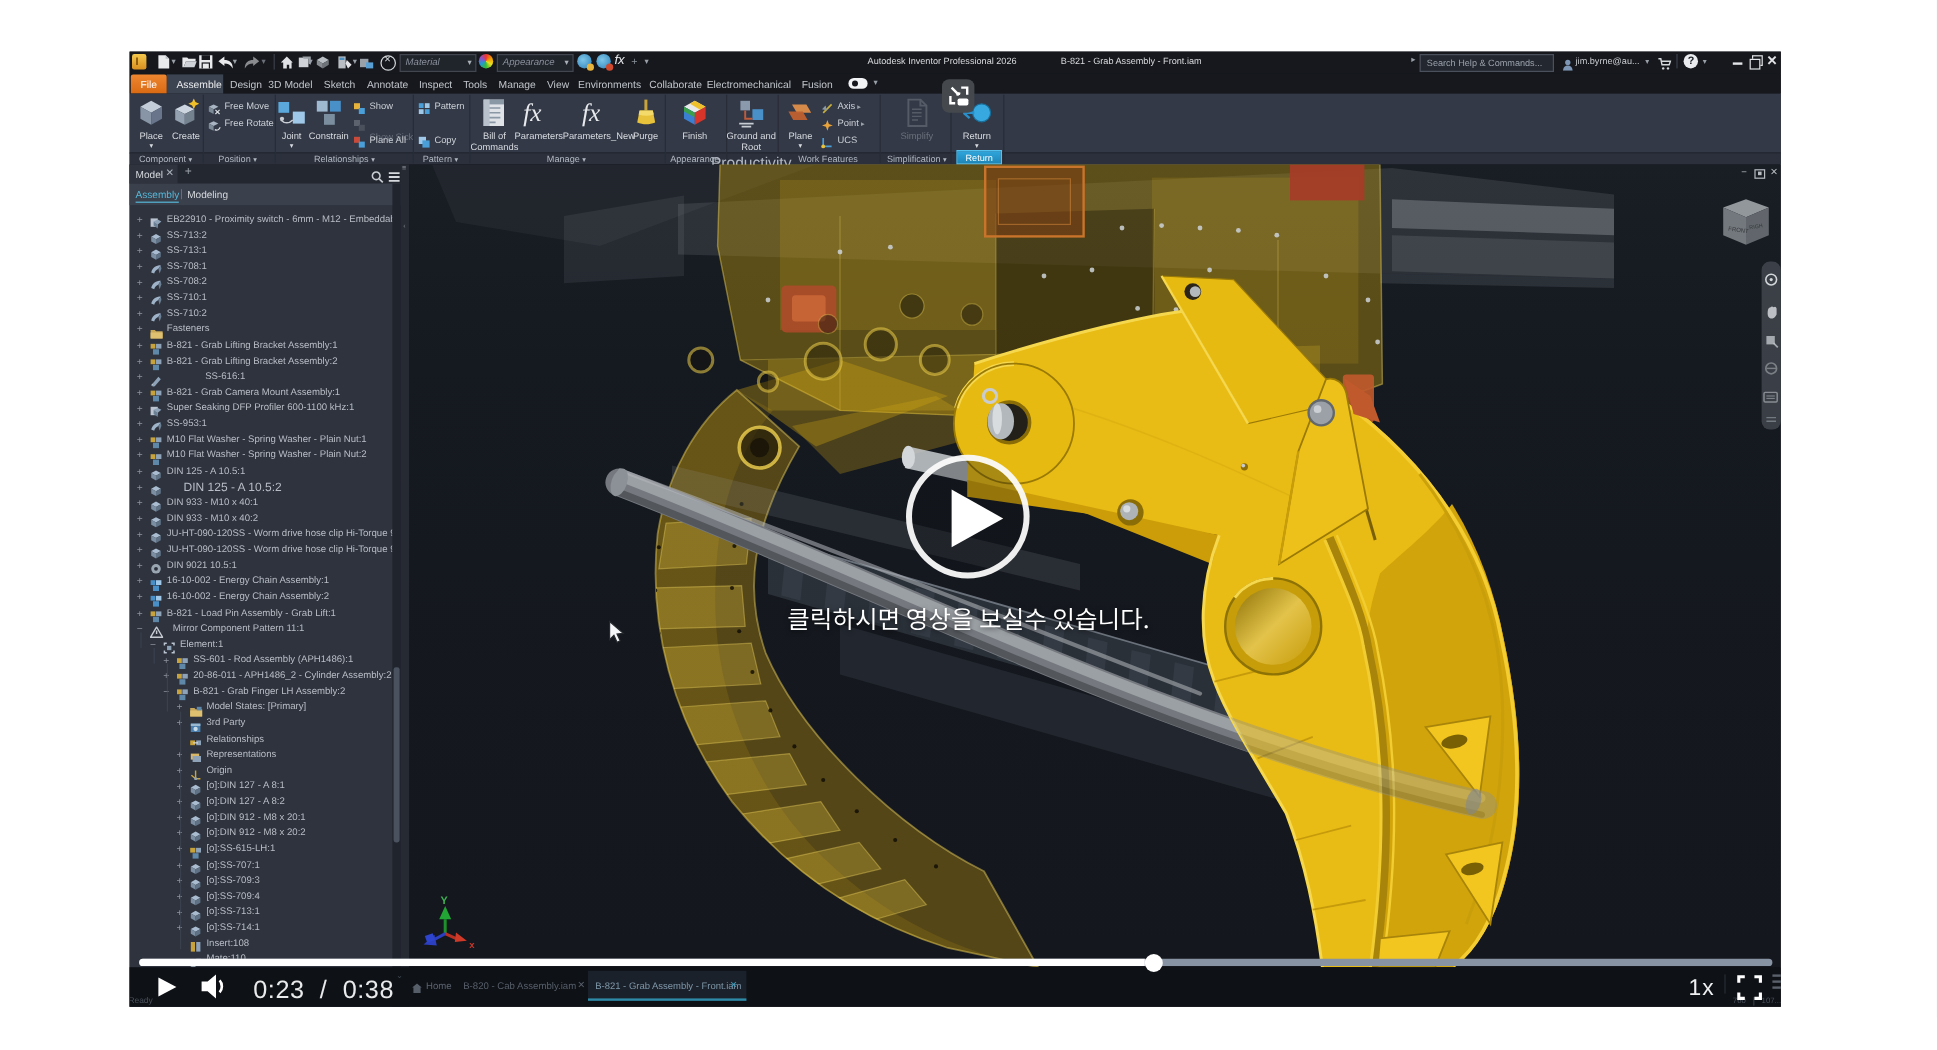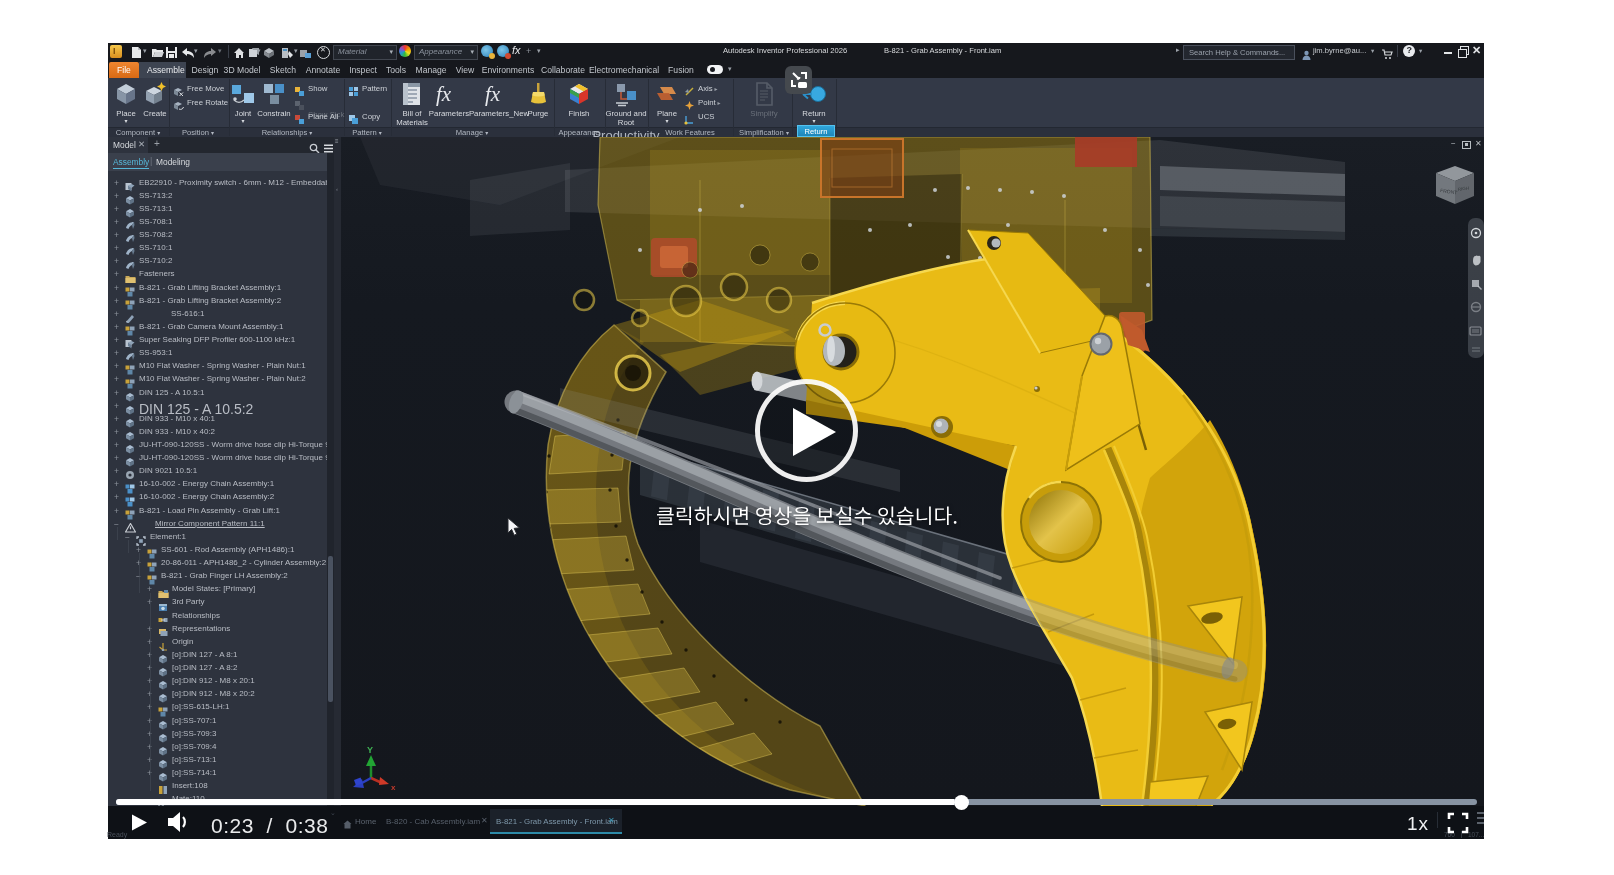--- a/index.html
+++ b/index.html
@@ -180,21 +180,21 @@
         <rect x="9" y="14" width="9" height="9" fill="#7a8ea0"></rect>
       </svg></div>
     <div class="a tx" style="left:274px;top:109px;font-size:7.8px;color:#d8dbe0;transform:translateX(-50%);">Constrain</div>
     <div class="a" style="left:399px;top:81px;width:26px;height:26px;"><svg width="26" height="26" viewBox="0 0 26 26">
         <rect x="4" y="2" width="17" height="22" fill="#dfe3e8"></rect>
         <rect x="4" y="2" width="17" height="4" fill="#8a97a5"></rect>
         <path d="M7 9h11M7 13h11M7 17h11M7 21h7" stroke="#8a97a5" stroke-width="1.3"></path>
         <rect x="4" y="2" width="5" height="22" fill="#b9c2cc"></rect>
       </svg></div>
     <div class="a tx" style="left:412px;top:109px;font-size:7.8px;color:#d8dbe0;transform:translateX(-50%);">Bill of</div>
-    <div class="a tx" style="left:412px;top:118px;font-size:7.8px;color:#d8dbe0;transform:translateX(-50%);">Materials</div>
+    <div class="a tx" style="left:412px;top:118px;font-size:7.8px;color:#d8dbe0;transform:translateX(-50%);">Commands</div>
     <div class="a" style="left:430px;top:80px;width:40px;height:28px;"><svg width="40" height="28" viewBox="0 0 40 28">
         <text x="6" y="21" font-size="21" font-style="italic" font-family="Liberation Serif,serif" fill="#e8eaee">fx</text>
       </svg></div>
     <div class="a tx" style="left:449px;top:109px;font-size:7.8px;color:#d8dbe0;transform:translateX(-50%);">Parameters</div>
     <div class="a" style="left:479px;top:80px;width:40px;height:28px;"><svg width="40" height="28" viewBox="0 0 40 28">
         <text x="6" y="21" font-size="21" font-style="italic" font-family="Liberation Serif,serif" fill="#e8eaee">fx</text>
       </svg></div>
     <div class="a tx" style="left:499px;top:109px;font-size:7.8px;color:#d8dbe0;transform:translateX(-50%);">Parameters_New</div>
     <div class="a" style="left:525px;top:81px;width:26px;height:26px;"><svg width="26" height="26" viewBox="0 0 26 26">
         <rect x="12" y="2" width="2.5" height="9" fill="#c8a23a"></rect>
@@ -453,21 +453,21 @@
           <path d="M1 3.2v4L5 9.4v-4z" fill="#7b8ea2"></path>
           <path d="M9 3.2v4L5 9.4v-4z" fill="#5f7286"></path>
         </svg></div>
       <div class="a tx" style="left:31px;top:216.51999999999995px;font-size:8px;color:#b9bdc5;">DIN 125 - A 10.5:1</div>
       <div class="a tx" style="left:6px;top:230.63999999999996px;font-size:8.5px;color:#8d939c;line-height:8px;">+</div>
       <div class="a" style="left:17px;top:229.83999999999997px;width:11px;height:10px;"><svg width="10" height="10" viewBox="0 0 10 10">
           <path d="M1 3.2L5 1l4 2.2L5 5.4z" fill="#a9bcd0"></path>
           <path d="M1 3.2v4L5 9.4v-4z" fill="#7b8ea2"></path>
           <path d="M9 3.2v4L5 9.4v-4z" fill="#5f7286"></path>
         </svg></div>
-      <div class="a tx" style="left:31px;top:229.63999999999996px;font-size:14px;color:#b9bdc5;">DIN 125 - A 10.5:2</div>
+      <div class="a tx" style="left:45px;top:229.63999999999996px;font-size:10px;color:#b9bdc5;">DIN 125 - A 10.5:2</div>
       <div class="a tx" style="left:6px;top:243.75999999999996px;font-size:8.5px;color:#8d939c;line-height:8px;">+</div>
       <div class="a" style="left:17px;top:242.95999999999998px;width:11px;height:10px;"><svg width="10" height="10" viewBox="0 0 10 10">
           <path d="M1 3.2L5 1l4 2.2L5 5.4z" fill="#a9bcd0"></path>
           <path d="M1 3.2v4L5 9.4v-4z" fill="#7b8ea2"></path>
           <path d="M9 3.2v4L5 9.4v-4z" fill="#5f7286"></path>
         </svg></div>
       <div class="a tx" style="left:31px;top:242.75999999999996px;font-size:8px;color:#b9bdc5;">DIN 933 - M10  x 40:1</div>
       <div class="a tx" style="left:6px;top:256.88px;font-size:8.5px;color:#8d939c;line-height:8px;">+</div>
       <div class="a" style="left:17px;top:256.08px;width:11px;height:10px;"><svg width="10" height="10" viewBox="0 0 10 10">
           <path d="M1 3.2L5 1l4 2.2L5 5.4z" fill="#a9bcd0"></path>
@@ -514,21 +514,21 @@
           <rect x="0.5" y="0.5" width="4" height="4" fill="#c8a23a"></rect>
           <rect x="5" y="0.5" width="4.5" height="4" fill="#8fa3b8"></rect>
           <rect x="2.5" y="5" width="5" height="4.5" fill="#5f87a8"></rect>
         </svg></div>
       <div class="a tx" style="left:31px;top:334.6px;font-size:8px;color:#b9bdc5;">B-821 - Load Pin Assembly - Grab Lift:1</div>
       <div class="a tx" style="left:6px;top:348.72px;font-size:8.5px;color:#8d939c;line-height:8px;">−</div>
       <div class="a" style="left:17px;top:347.92px;width:11px;height:10px;"><svg width="11" height="10" viewBox="0 0 11 10">
           <path d="M5.5 0.5L10.5 9H0.5z" fill="none" stroke="#c8ccd2" stroke-width="1.2"></path>
           <path d="M5.5 3.5v2.8" stroke="#c8ccd2" stroke-width="1.2"></path>
         </svg></div>
-      <div class="a tx" style="left:47px;top:347.72px;font-size:8px;color:#b9bdc5;text-decoration:underline;">Mirror Component Pattern 11:1</div>
+      <div class="a tx" style="left:36px;top:347.72px;font-size:8px;color:#b9bdc5;">Mirror Component Pattern 11:1</div>
       <div class="a tx" style="left:17px;top:361.84000000000003px;font-size:8.5px;color:#8d939c;line-height:8px;">−</div>
       <div class="a" style="left:28px;top:361.04px;width:11px;height:10px;"><svg width="10" height="10" viewBox="0 0 10 10">
           <path d="M1 3V1h2M7 1h2v2M9 7v2H7M3 9H1V7" stroke="#b9c4d0" stroke-width="1.3" fill="none"></path>
           <rect x="3.2" y="3.2" width="3.6" height="3.6" fill="#8fa3b8"></rect>
         </svg></div>
       <div class="a tx" style="left:42px;top:360.84000000000003px;font-size:8px;color:#b9bdc5;">Element:1</div>
       <div class="a tx" style="left:28px;top:374.9599999999999px;font-size:8.5px;color:#8d939c;line-height:8px;">+</div>
       <div class="a" style="left:39px;top:374.1599999999999px;width:11px;height:10px;"><svg width="10" height="10" viewBox="0 0 10 10">
           <rect x="0.5" y="0.5" width="4" height="4" fill="#c8a23a"></rect>
           <rect x="5" y="0.5" width="4.5" height="4" fill="#8fa3b8"></rect>

